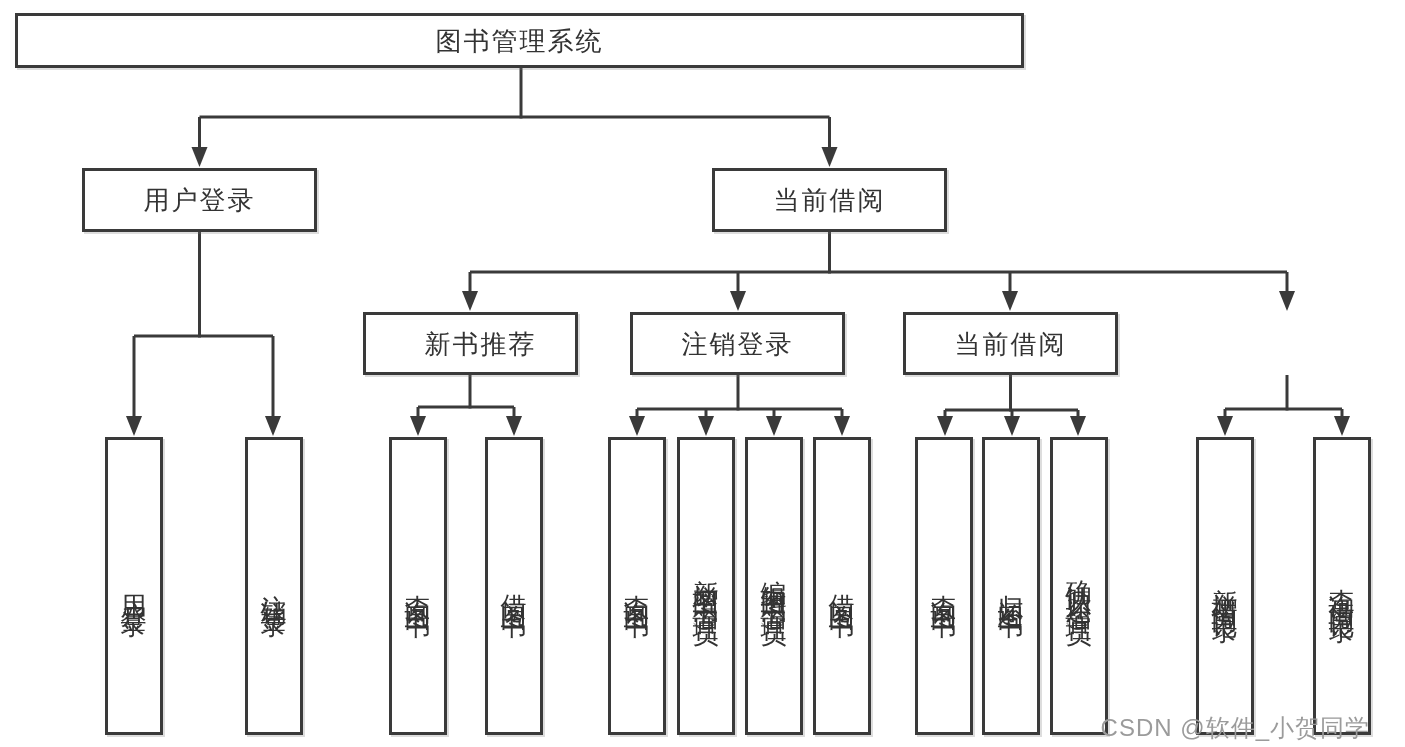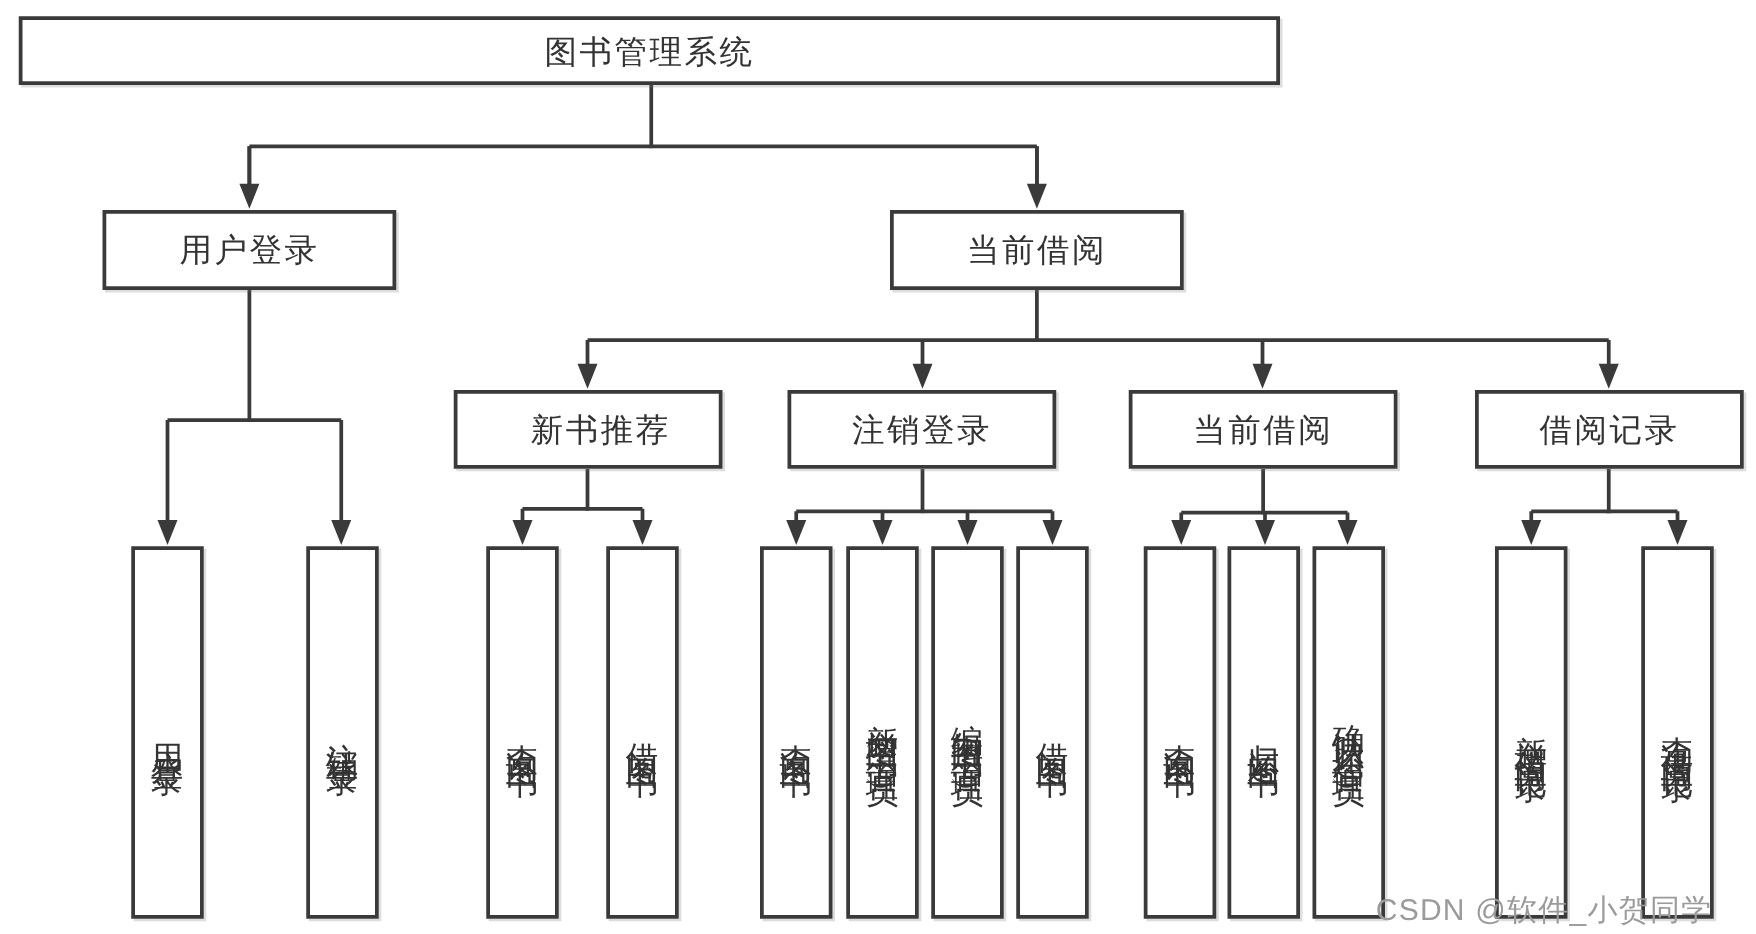--- a/index.html
+++ b/index.html
@@ -127,21 +127,20 @@
     </svg>
 
   <div class="node n-root">图书管理系统</div>
 
   <div class="node n-l2a">用户登录</div>
   <div class="node n-l2b">当前借阅</div>
 
   <div class="node n-l3a">新书推荐</div>
   <div class="node n-l3b">注销登录</div>
   <div class="node n-l3c">当前借阅</div>
-  <div class="node n-l3d">借阅记录</div>
 
   <div class="node v leaf n-41">用户登录</div>
   <div class="node v leaf n-42">注销登录</div>
 
   <div class="node v leaf n-43">查询图书</div>
   <div class="node v leaf n-44">借阅图书</div>
 
   <div class="node v leaf n-45">查询图书</div>
   <div class="node v leaf n-46">新增图书（管理员）</div>
   <div class="node v leaf n-47">编辑图书（管理员）</div>

